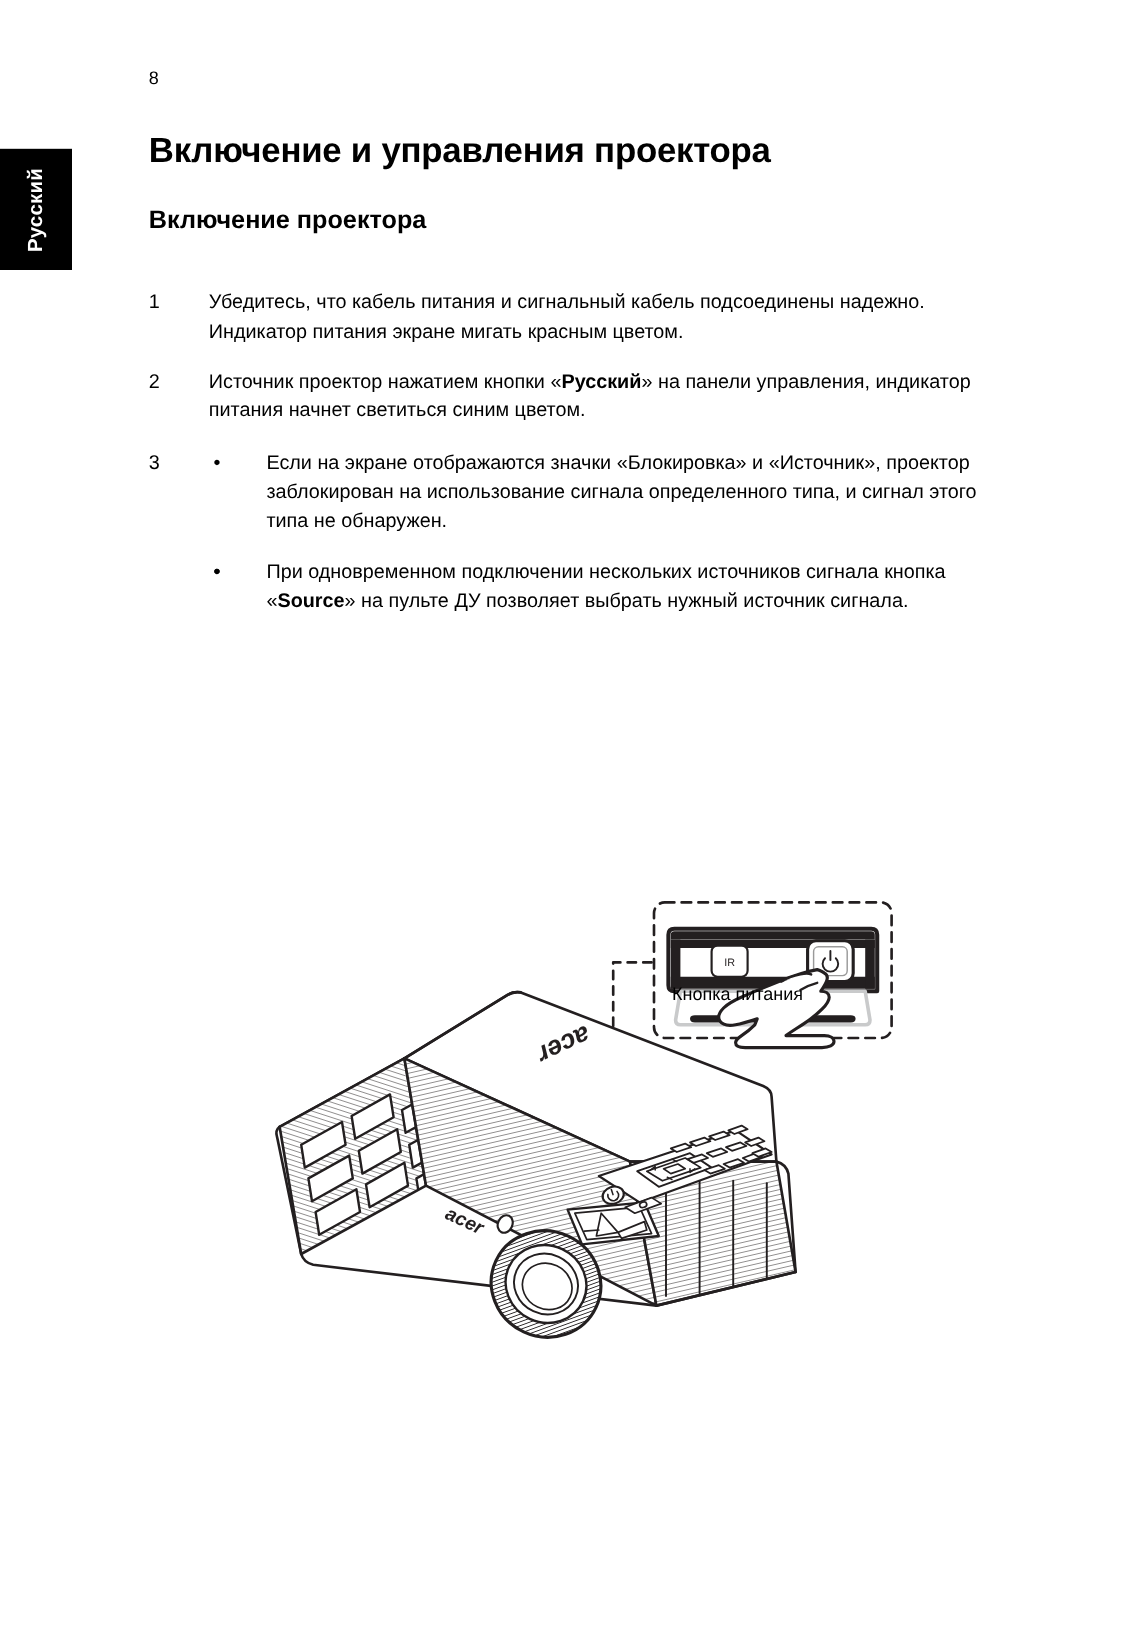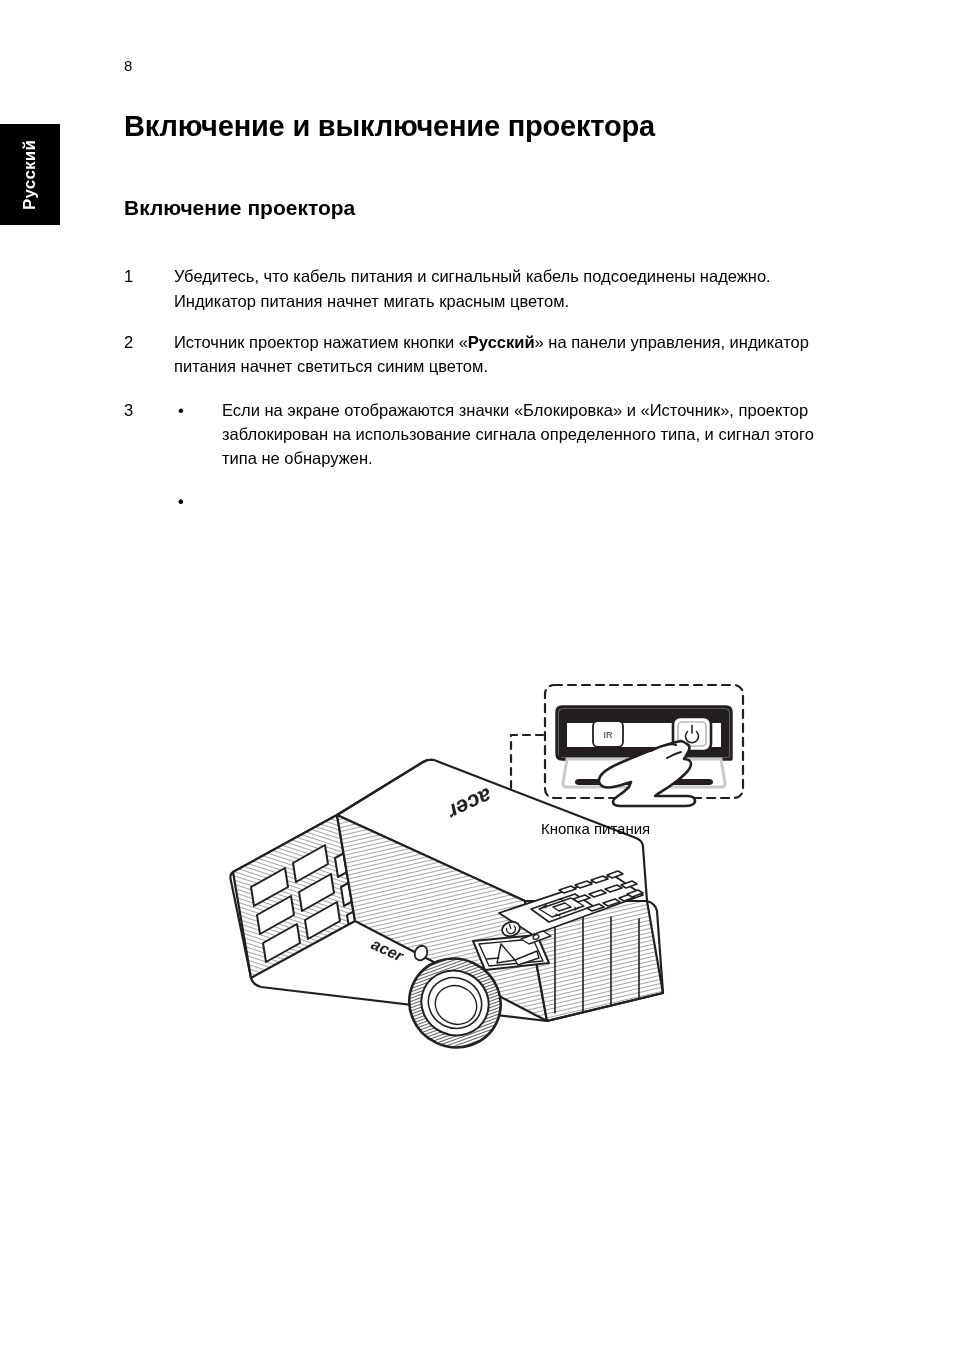--- a/index.html
+++ b/index.html
@@ -55,21 +55,21 @@
   }
 
   h1.title {
     margin: 0;
     font-size: 29px;
     font-weight: bold;
     line-height: 1.15;
     letter-spacing: -0.2px;
   }
   h2.subtitle {
-    margin: 53px 0 0 0;
+    margin: 29px 0 0 0;
     font-size: 21px;
     font-weight: bold;
     line-height: 1.15;
   }
 
   
   ol.steps {
     list-style: none;
     margin: 44px 0 0 0;
     padding: 0;
@@ -110,74 +110,75 @@
     left: 4px;
     top: 0;
     font-size: 16.5px;
     line-height: 1.46;
   }
 
   
   .figure {
     position: absolute;
     left: 215px;
-    top: 663px;
+    top: 730px;
     width: 540px;
     height: 430px;
   }
   .figure svg { display: block; width: 100%; height: 100%; }
 
   .fig-caption {
     position: absolute;
-    left: 541px;
+    left: 560px;
     top: 820px;
     font-size: 15px;
     line-height: 1.2;
     white-space: nowrap;
   }
 </style>
 </head>
 <body>
 
 <div class="lang-tab">
   <span class="lang-text">Русский</span>
 </div>
 
 <div class="page-number">8</div>
 
 <div class="content">
 
-  <h1 class="title">Включение и выключение проектора</h1>
+  <h1 class="title">Включение и управления проектора</h1>
   <h2 class="subtitle">Включение проектора</h2>
 
   <ol class="steps">
 
     <li>
       <span class="num">1</span>
-      <span class="step-text">Убедитесь, что кабель питания и сигнальный кабель подсоединены надежно.  Индикатор питания начнет мигать красным цветом.</span>
+      <span class="step-text">Убедитесь, что кабель питания и сигнальный кабель подсоединены надежно.  Индикатор питания экране мигать красным цветом.</span>
     </li>
 
     <li>
       <span class="num">2</span>
       <span class="step-text"><span>Источник проектор нажатием кнопки «</span><b>Русский</b><span>» на панели управления, индикатор питания начнет светиться синим цветом.</span></span>
     </li>
 
     <li>
       <span class="num">3</span>
 
       <ul class="bullets">
         <li>
           <span class="dot">•</span>
           <span>Если на экране отображаются значки «Блокировка» и «Источник», проектор заблокирован на использование сигнала определенного типа, и сигнал этого типа не обнаружен.</span>
         </li>
         <li>
           <span class="dot">•</span>
         </li>
         <li>
           <span class="dot">•</span>
+          <span><span>При одновременном подключении нескольких источников сигнала кнопка «</span><b>Source</b><span>» на пульте ДУ позволяет выбрать нужный источник сигнала.</span></span>
         </li>
       </ul>
     </li>
 
   </ol>
 </div>
 
 <div class="figure">
   <svg viewBox="0 0 540 430" xmlns="http://www.w3.org/2000/svg">
     <defs>

